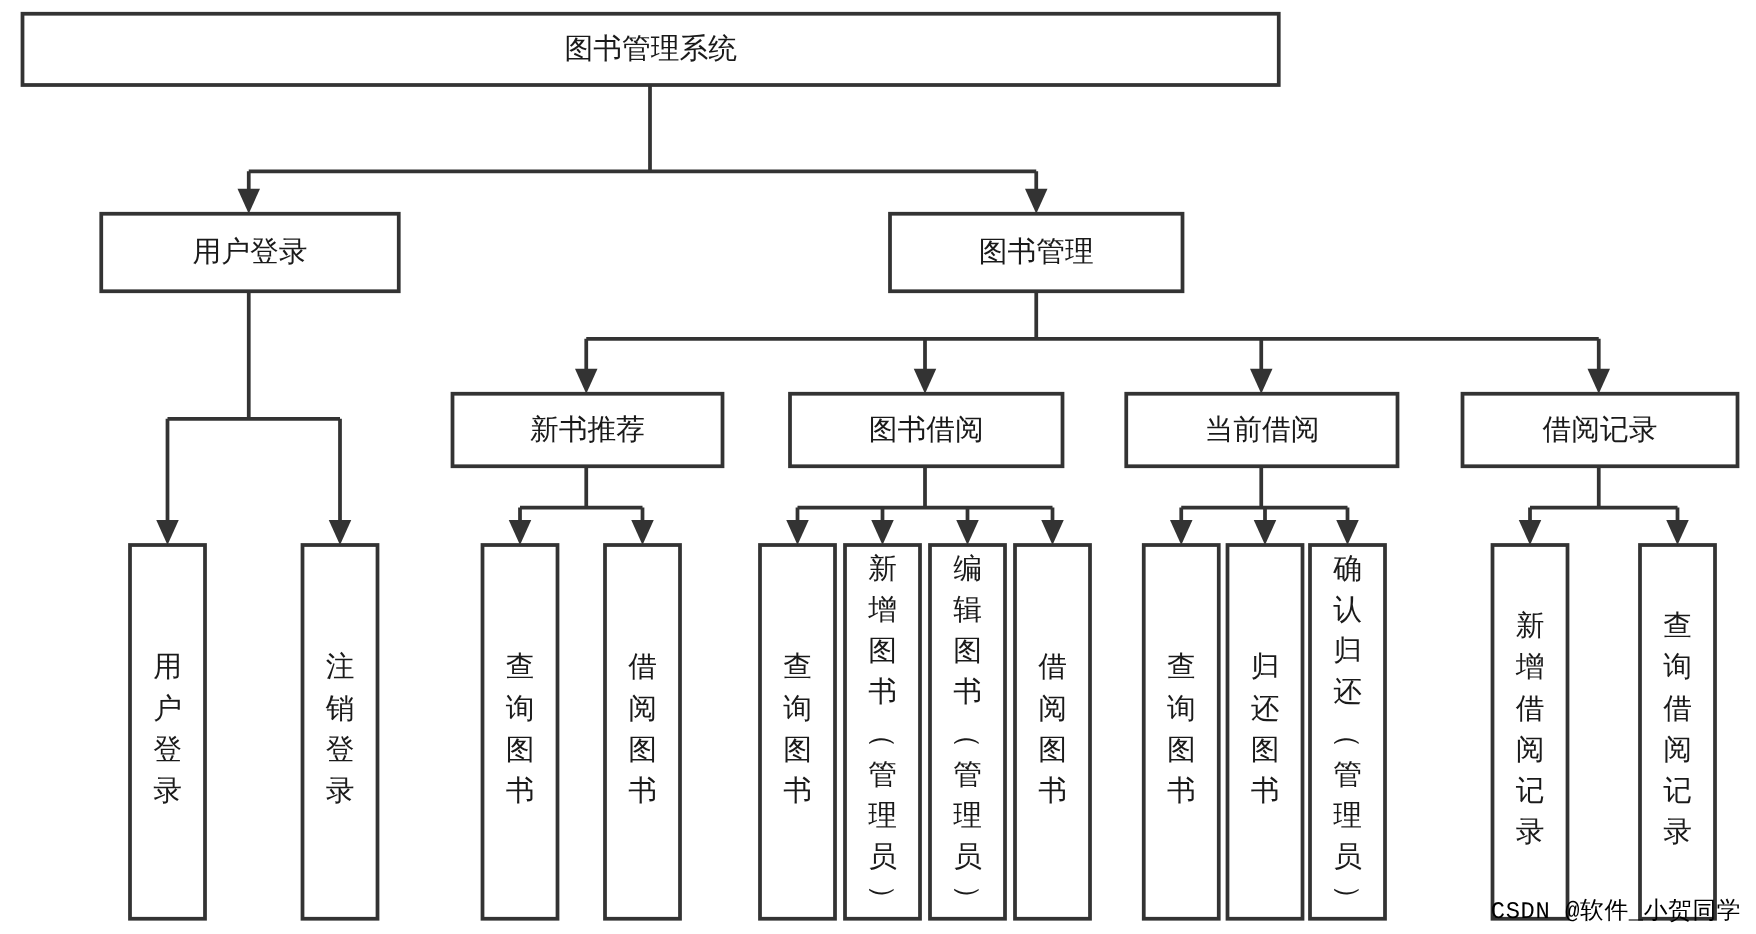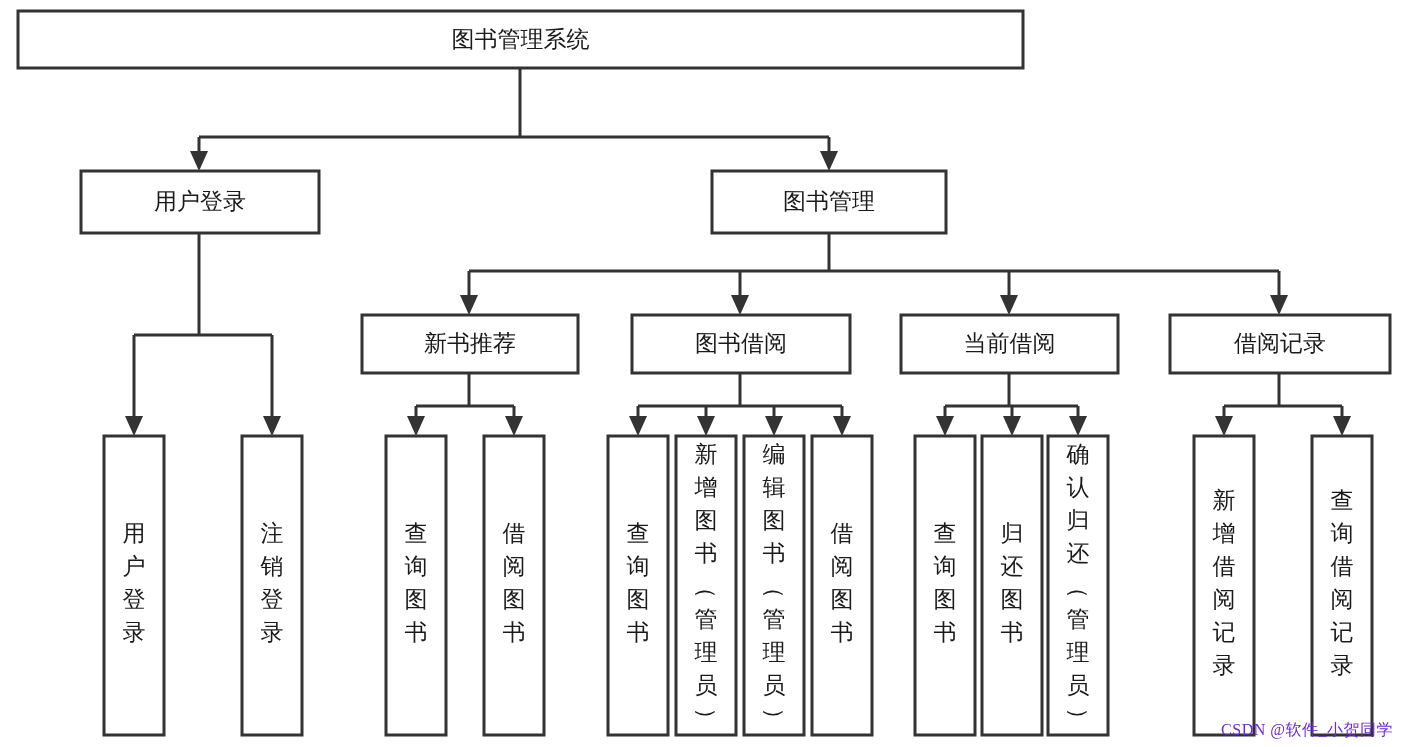--- a/index.html
+++ b/index.html
@@ -52,23 +52,23 @@
   .node-label-v {
     font-family: "Liberation Sans", "DejaVu Sans", sans-serif;
     font-size: 23px;
     fill: #1a1a1a;
     text-anchor: middle;
   }
   .watermark {
     position: absolute;
     right: 12px;
     bottom: 6px;
-    font-family: Liberation Serif, serif;
-    font-size: 16px;
-    color: #6d28d9;
+    font-family: Liberation Mono, monospace;
+    font-size: 19px;
+    color: #000000;
     letter-spacing: 0.5px;
     white-space: nowrap;
     pointer-events: none;
   }
 </style>
 </head>
 <body>
 
 <div id="diagram-root">
   <svg id="flow-svg" viewBox="0 0 1405 747">

